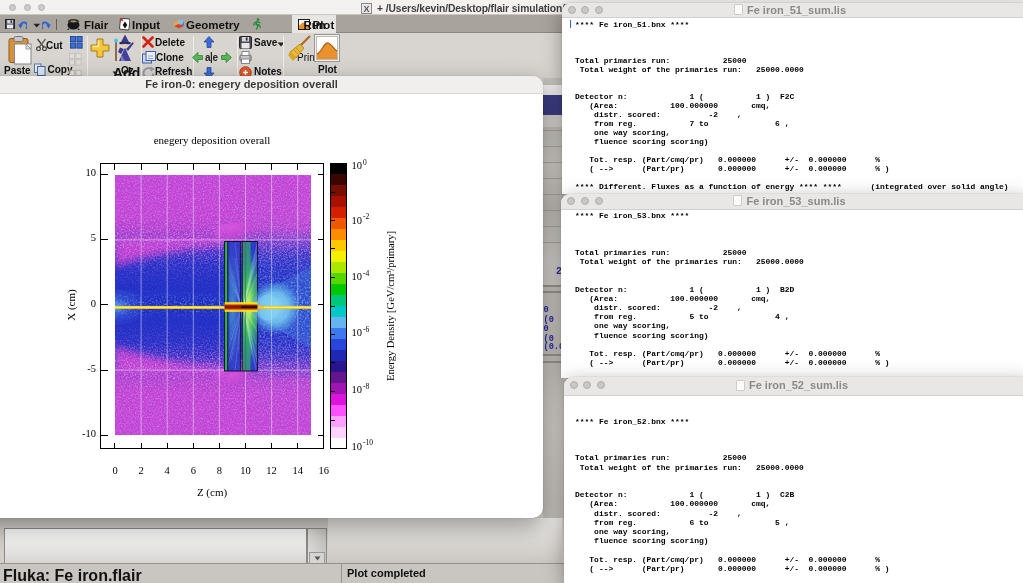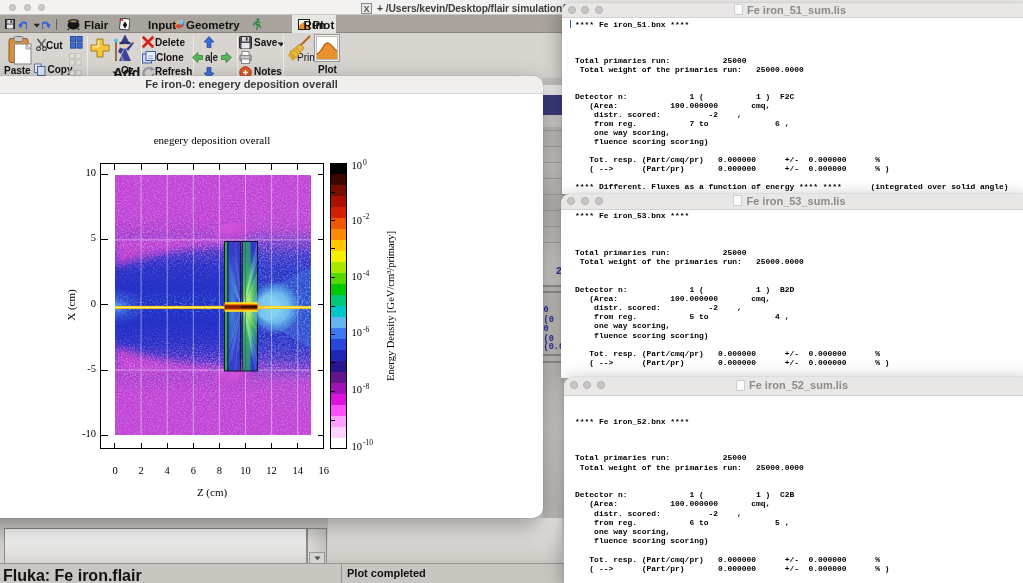--- a/index.html
+++ b/index.html
@@ -60,21 +60,21 @@
       <svg class="abs" style="left:252px;top:3px;" width="10" height="12" viewBox="0 0 10 12">
         <circle cx="6" cy="1.6" r="1.4" fill="#2a8a3a"></circle>
         <path d="M 5.5 3.2 L 4 6.4 L 6 8 L 4.5 11.2 M 4 6.4 L 7.2 6.8 L 8.4 9.6 M 5.5 3.6 L 2.6 4.8 L 1.6 7.2 M 5.5 3.6 L 8 4.8" fill="none" stroke="#2a8a3a" stroke-width="1.3" stroke-linecap="round"></path>
       </svg>
       <svg class="abs" style="left:297.5px;top:3.5px;" width="12" height="11" viewBox="0 0 12 11">
         <rect x="0.5" y="0.5" width="11" height="10" fill="#fbfaf8" stroke="#1a1a1a" stroke-width="1"></rect>
         <path d="M 1 10 L 1 6.5 C 3 5.5 4 3 6 3.5 C 8 4 9 6.5 11 7 L 11 10 Z" fill="#e8912d"></path>
       </svg>
     </div>
   <div class="abs" style="left:84px;top:3.5px;font-size:11.5px;font-weight:bold;color:#111;">Flair</div>
-  <div class="abs" style="left:148px;top:3.5px;font-size:11.5px;font-weight:bold;color:#111;">Input</div>
+  <div class="abs" style="left:132px;top:3.5px;font-size:11.5px;font-weight:bold;color:#111;">Input</div>
   <div class="abs" style="left:186px;top:3.5px;font-size:11.5px;font-weight:bold;color:#111;">Geometry</div>
   <div class="abs" style="left:263.5px;top:3.5px;font-size:11.5px;font-weight:bold;color:#111;padding-left:40px;">Run</div>
   <div class="abs" style="left:312.5px;top:3.5px;font-size:11.5px;font-weight:bold;color:#111;">Plot</div>
 </div>
 
 <div class="abs" id="toolbar" style="left:0;top:33px;width:1023px;height:45px;background:#d8d5d0;">
   <div class="abs" style="left:4px;top:32px;font-size:10px;font-weight:bold;color:#111;">Paste</div>
   <div class="abs" style="left:46px;top:7px;font-size:10px;font-weight:bold;color:#111;">Cut</div>
   <div class="abs" style="left:47.5px;top:31px;font-size:10px;font-weight:bold;color:#111;">Copy</div>
   <div class="abs" style="left:89px;top:32px;font-size:14px;font-weight:bold;color:#111;padding-left:24px;">Add</div>

